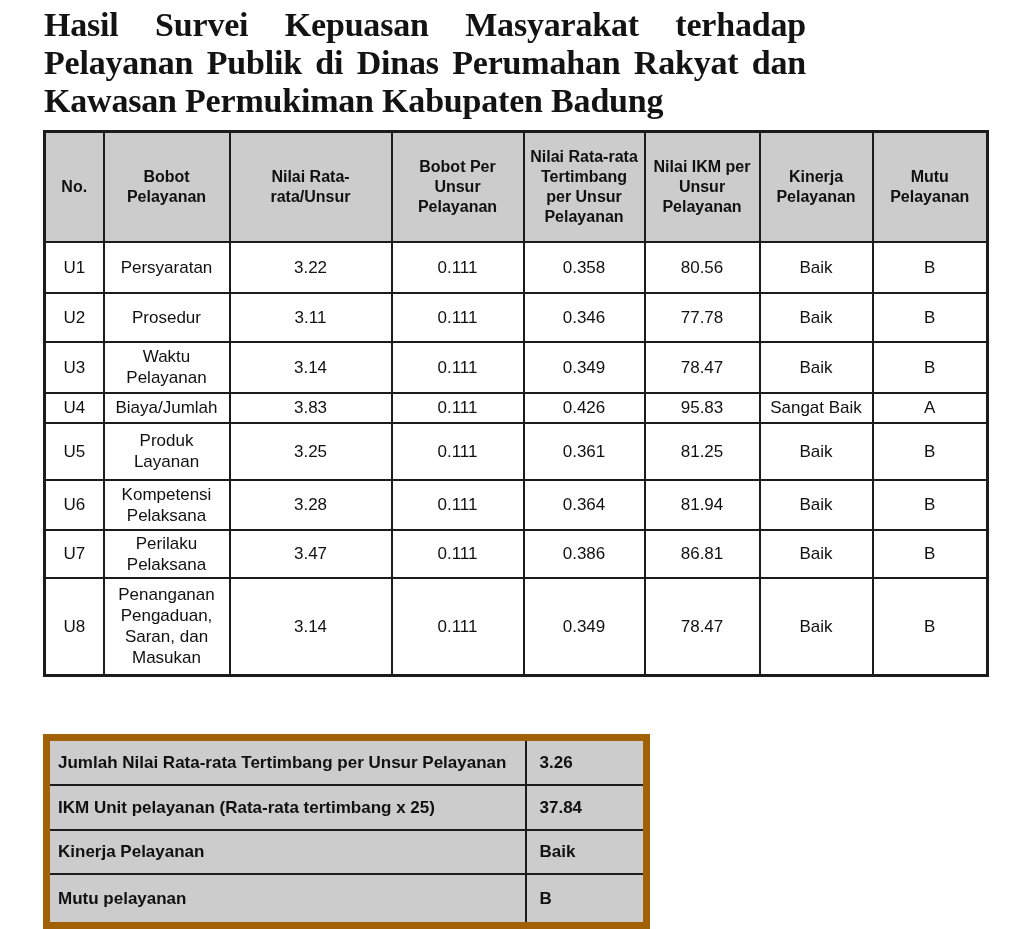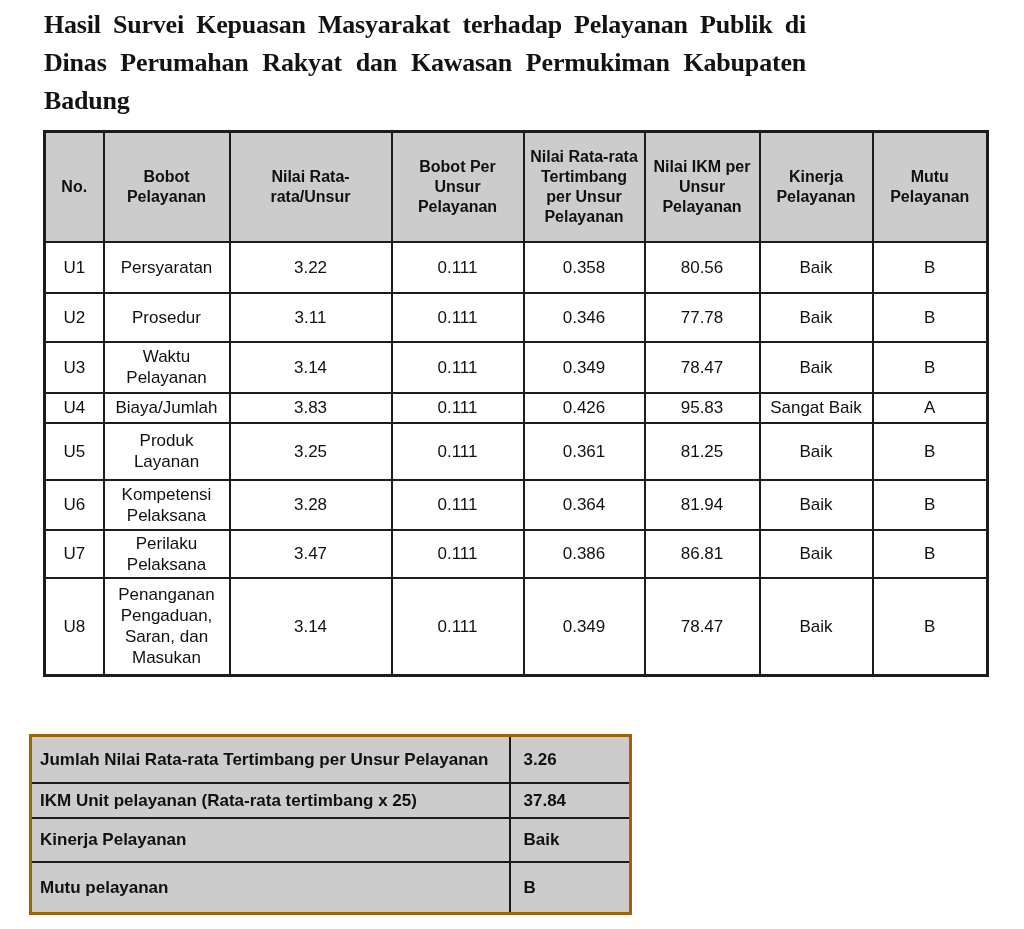--- a/index.html
+++ b/index.html
@@ -2,42 +2,42 @@
 <html><head>
 <meta charset="utf-8">
 <style>
   * { margin:0; padding:0; box-sizing:border-box; }
   html,body { width:1024px; height:929px; background:#ffffff; overflow:hidden; }
   body { font-family:"Liberation Sans", sans-serif; color:#111111; position:relative; }
 
   .title {
     position:absolute; left:44px; top:6px; width:762px;
     font-family:"Liberation Serif", serif;
-    font-weight:700; font-size:26px; line-height:38px;
+    font-weight:700; font-size:34px; line-height:38px;
     text-align:justify; text-align-last:left;
     color:#131313; letter-spacing:-0.2px;
   }
 
   table { border-collapse:collapse; table-layout:fixed; }
   td, th { border:2px solid #1c1c1c; vertical-align:middle; text-align:center; overflow:hidden; }
 
   .main {
     position:absolute; left:43px; top:130px; width:943px;
     font-size:17px;
   }
   .main th {
     background:#cccccc; font-weight:700; font-size:16px; line-height:20px;
     padding:2px 3px;
   }
   .main td { background:#ffffff; padding:2px 3px; line-height:21px; }
   .main { border:3px solid #1c1c1c; }
 
   .summary {
-    position:absolute; left:29px; top:734px; width:600px;
-    font-size:17px; border:3px solid #a16207;
+    position:absolute; left:43px; top:734px; width:600px;
+    font-size:17px; border:7px solid #a16207;
   }
   .summary td { background:#cccccc; font-weight:700; line-height:21px; }
   .summary .slabel { text-align:left; padding:2px 8px; }
   .summary .svalue { text-align:left; padding:2px 13px; }
 </style>
 </head>
 <body>
 
 <h1 class="title">Hasil Survei Kepuasan Masyarakat terhadap Pelayanan Publik di Dinas Perumahan Rakyat dan Kawasan Permukiman Kabupaten Badung</h1>
 
@@ -151,21 +151,21 @@
 <table class="summary">
   <colgroup>
     <col style="width:479px">
       <col style="width:121px">
   </colgroup>
   <tbody>
     <tr style="height:47px">
       <td class="slabel">Jumlah Nilai Rata-rata Tertimbang per Unsur Pelayanan</td>
       <td class="svalue">3.26</td>
     </tr>
-    <tr style="height:35px">
+    <tr style="height:45px">
       <td class="slabel">IKM Unit pelayanan (Rata-rata tertimbang x 25)</td>
       <td class="svalue">37.84</td>
     </tr>
     <tr style="height:44px">
       <td class="slabel">Kinerja Pelayanan</td>
       <td class="svalue">Baik</td>
     </tr>
     <tr style="height:52px">
       <td class="slabel">Mutu pelayanan</td>
       <td class="svalue">B</td>

